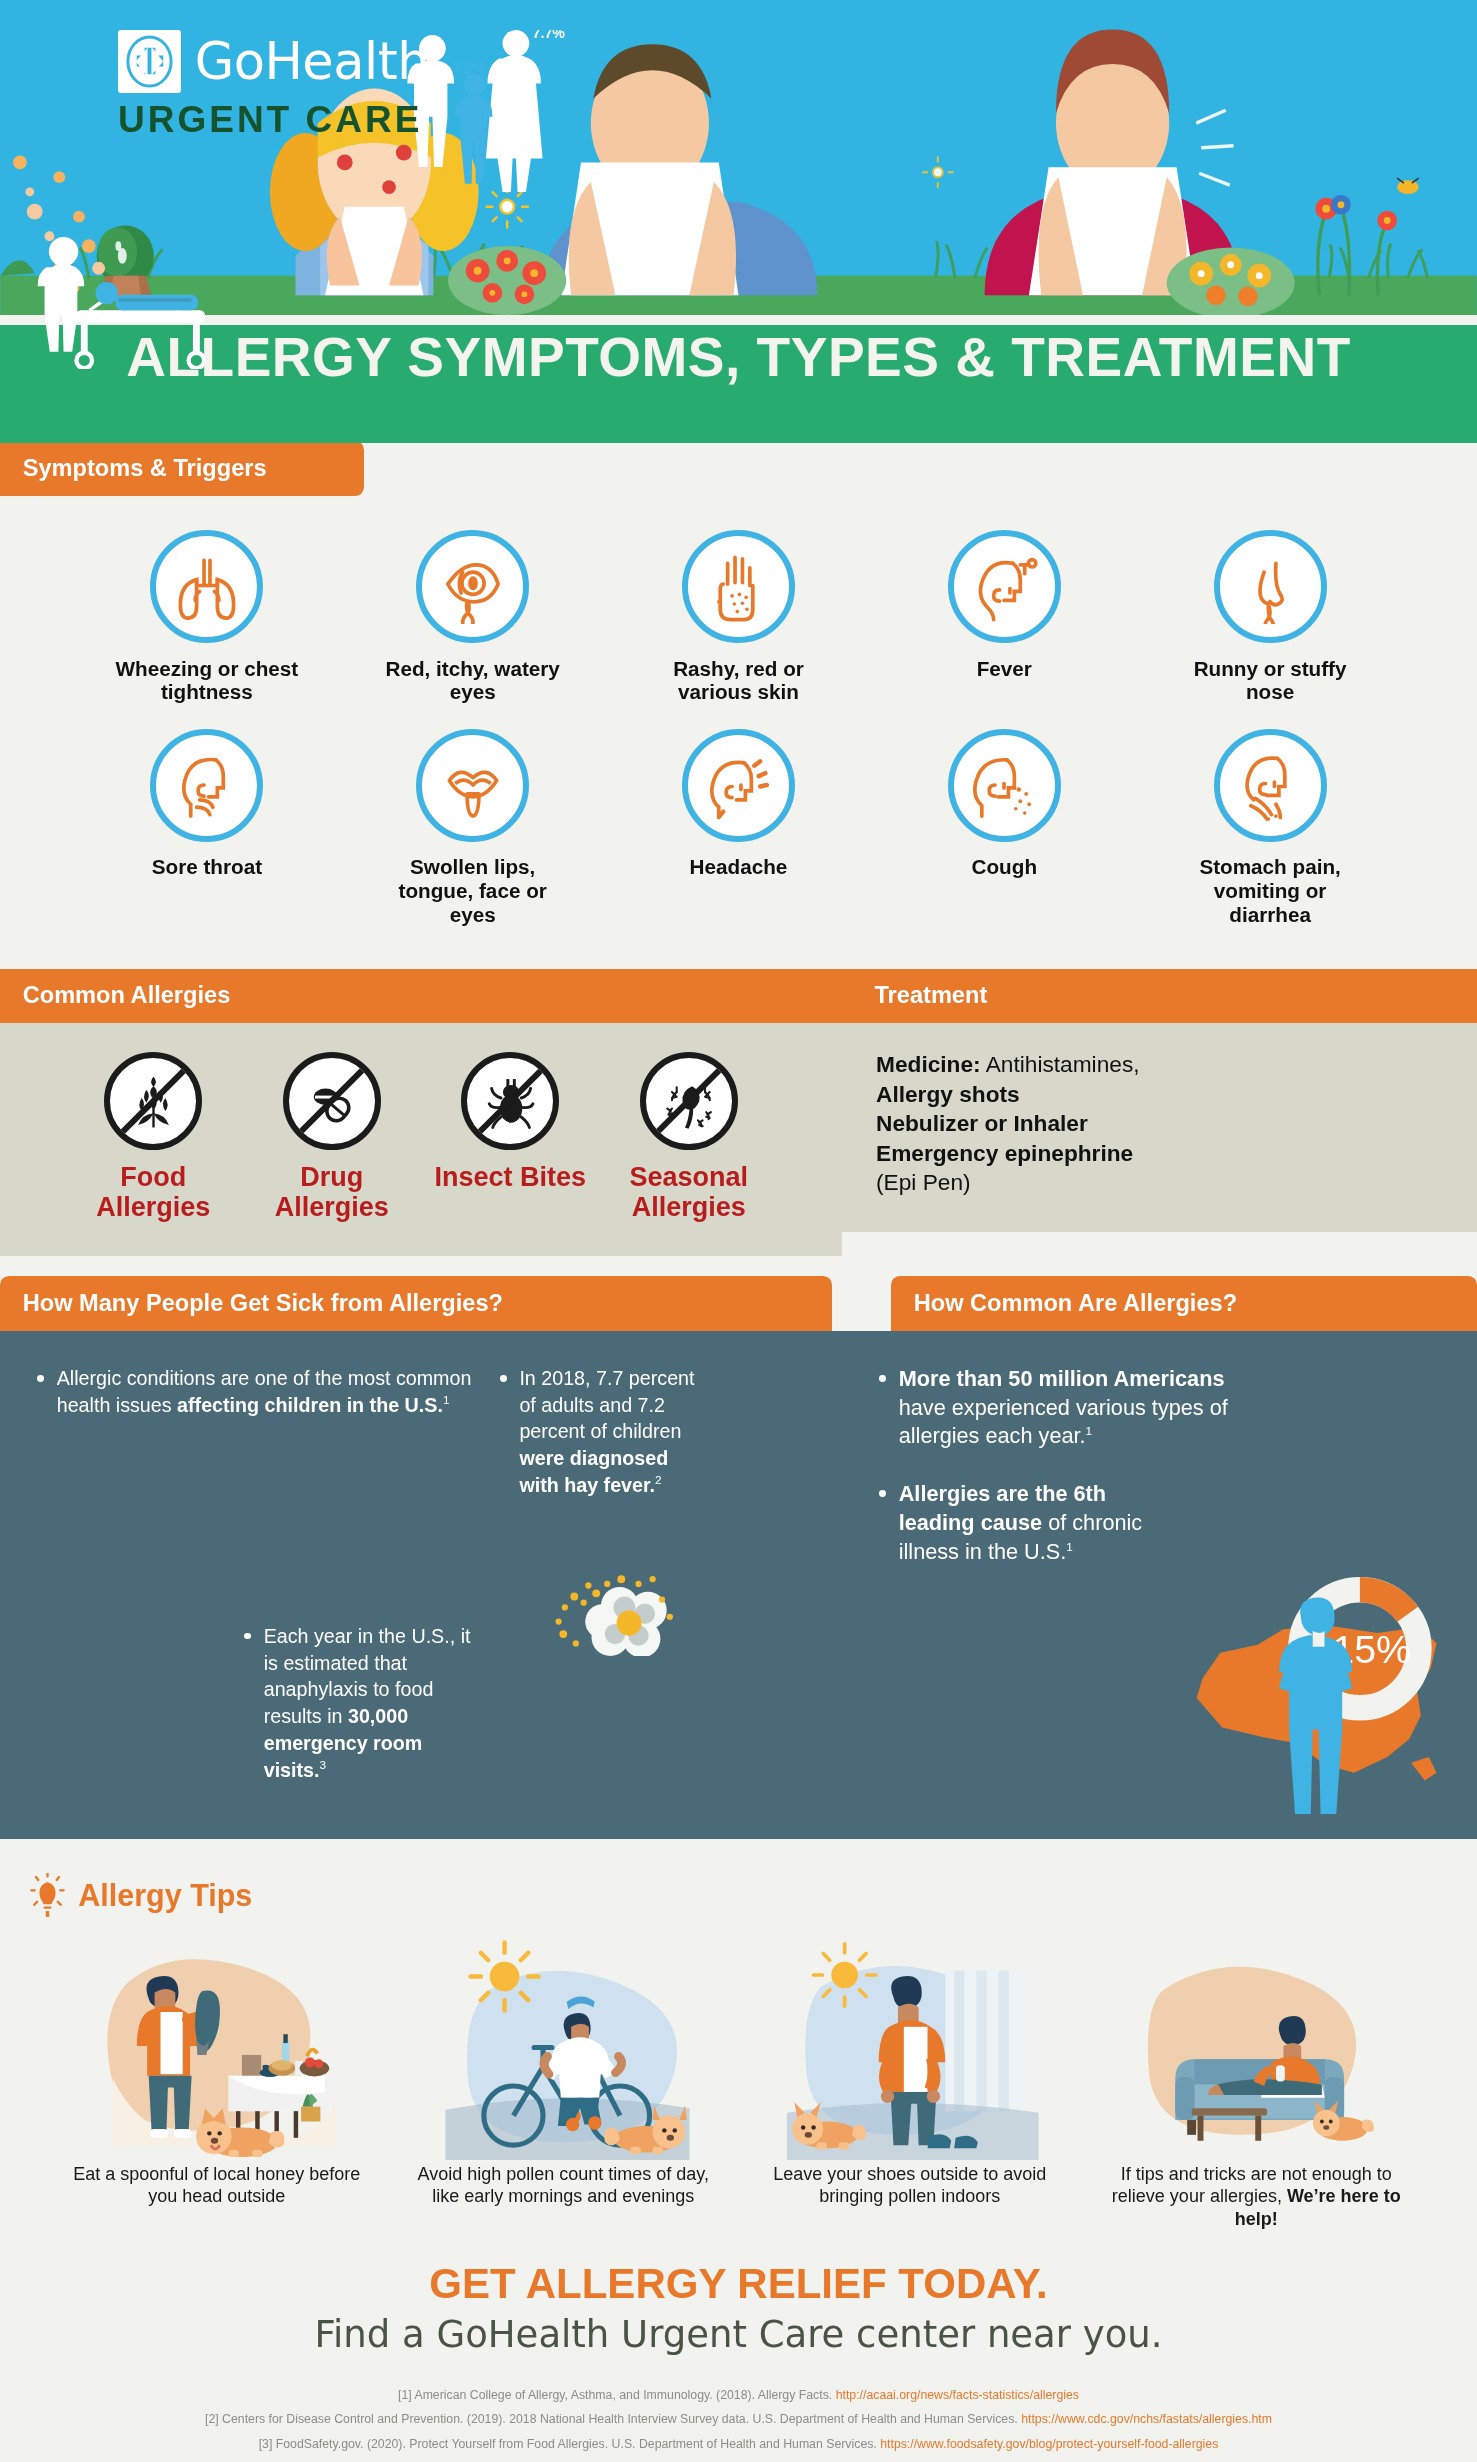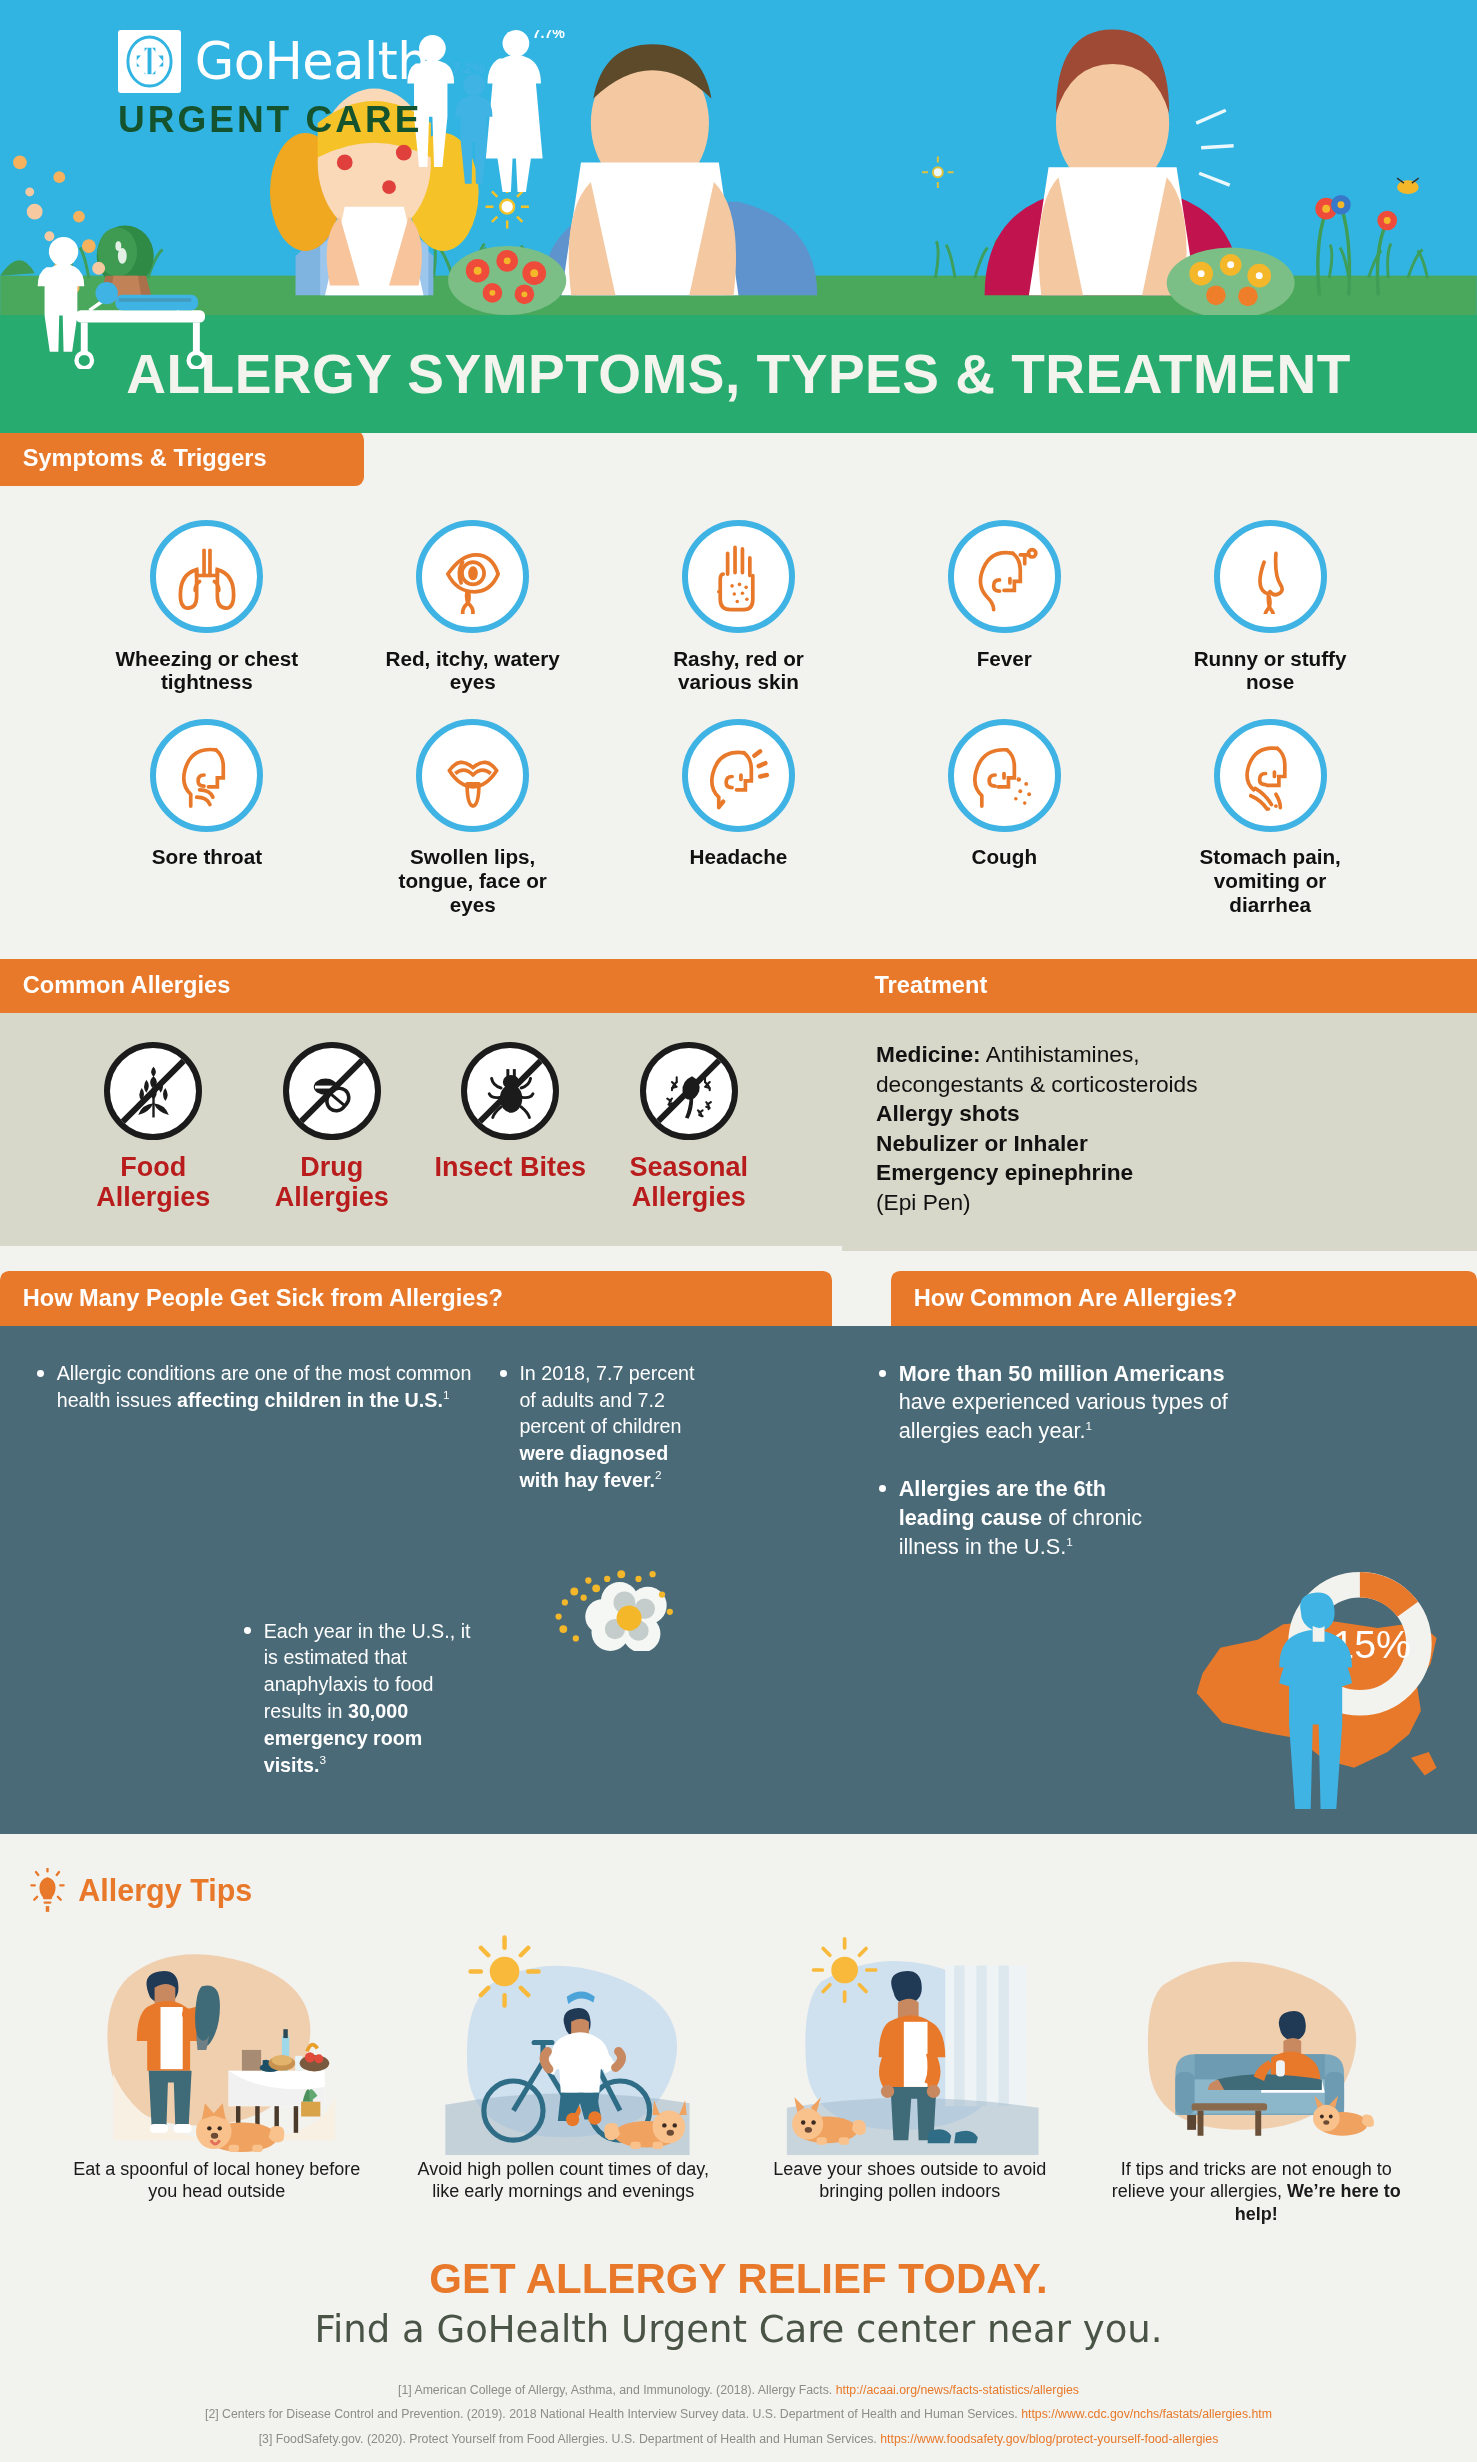--- a/index.html
+++ b/index.html
@@ -24,22 +24,22 @@
     font-family:"DejaVu Sans", sans-serif; line-height:1; position:relative; }
   .logo-word sup { font-size: 11.8px; vertical-align: super; }
   .logo-sub {
     color:#14532d; font-size: 37px; font-weight: 800; letter-spacing: 3px;
     margin-top: 6.9px; font-family:"Liberation Sans", sans-serif;
   }
   .hero-figure { position:absolute; bottom:0; }
 
   
   .title-band {
-    background:#27ab6e; height: 118px; display:flex; align-items:center;
-    justify-content:center; position:relative;
+    background:#27ab6e; height: 118px; display:flex; 
+    justify-content:center; position:relative;margin-top:10px;
   }
   .title-band h1 {
     color:#f4f4ee; font-size: 55px; font-weight: 800; letter-spacing: 0.5px;
     text-align:center; font-family:"Liberation Sans", sans-serif;
   }
 
   
   .tab {
     background:#e8792a; color:#fff; font-size:23.6px; font-weight:700;
     display:flex; align-items:center; padding: 0 22.7px;
@@ -627,21 +627,20 @@
     </div>
 
     <div class="mid-right">
       <div class="tab">
         <span>Treatment</span>
       </div>
       <div class="panel-body treat-body">
         <p>
           <span class="b">Medicine:</span><span> Antihistamines,</span>
         </p>
-        <p>decongestants &amp; corticosteroids</p>
         <p class="b">Allergy shots</p>
         <p class="b">Nebulizer or Inhaler</p>
         <p class="b">Emergency epinephrine</p>
         <p>(Epi Pen)</p>
       </div>
     </div>
   </div>
 
   <div class="stats-head">
     <div class="tab s-tab-l">

